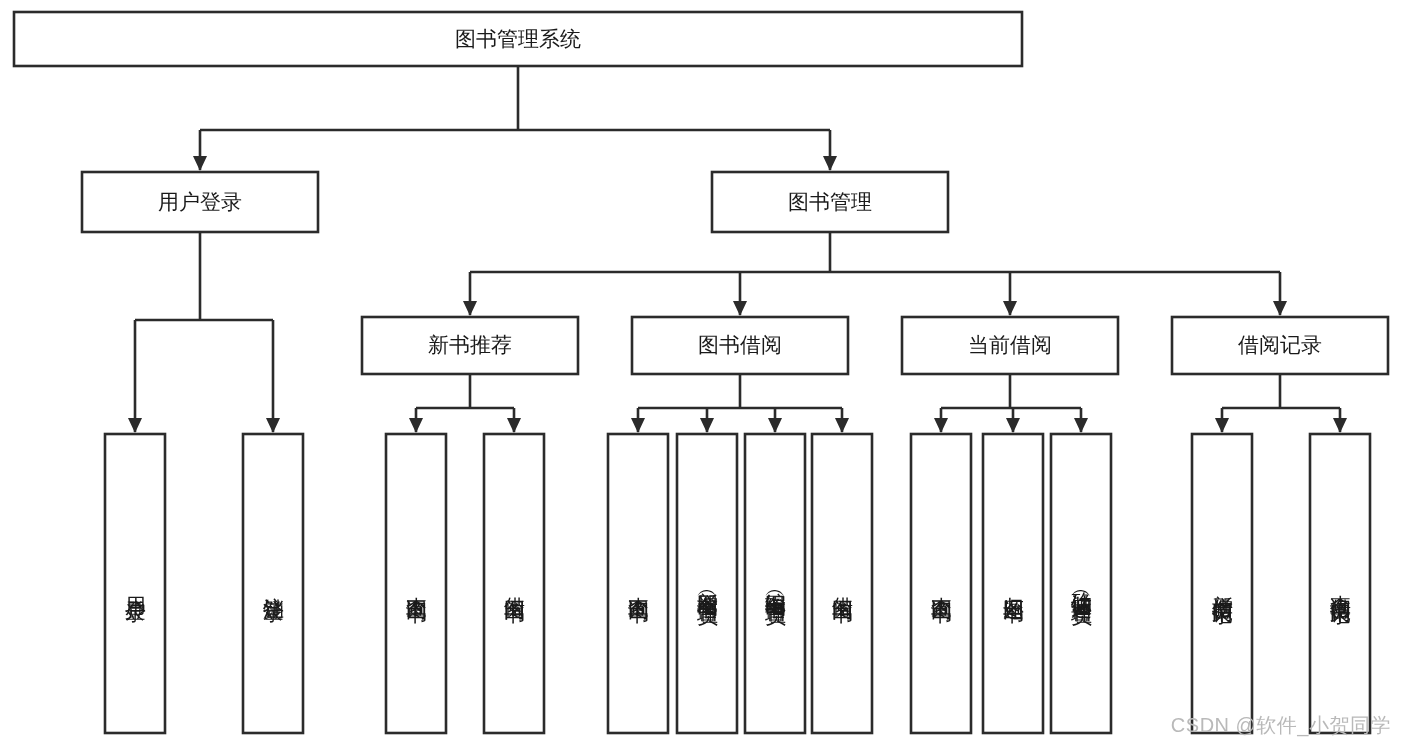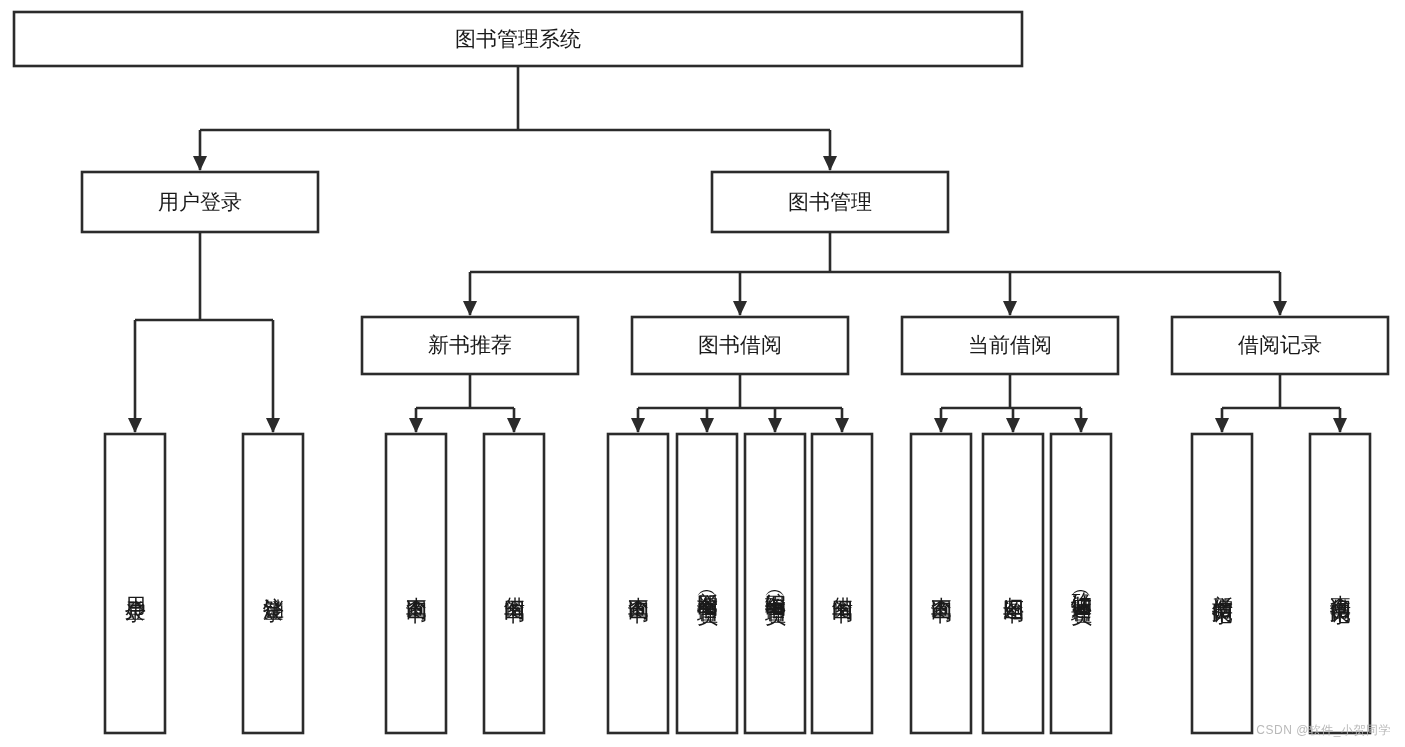--- a/index.html
+++ b/index.html
@@ -61,21 +61,21 @@
     align-items: center;
     justify-content: center;
     white-space: nowrap;
     pointer-events: none;
   }
   .watermark {
     position: absolute;
     right: 14px;
     bottom: 8px;
     font-family: "Liberation Sans", "DejaVu Sans", sans-serif;
-    font-size: 12px;
+    font-size: 20px;
     color: #b9b9b9;
     white-space: nowrap;
     letter-spacing: 0.5px;
   }
 </style>
 </head>
 <body>
 
 <div id="diagram-root">
 

